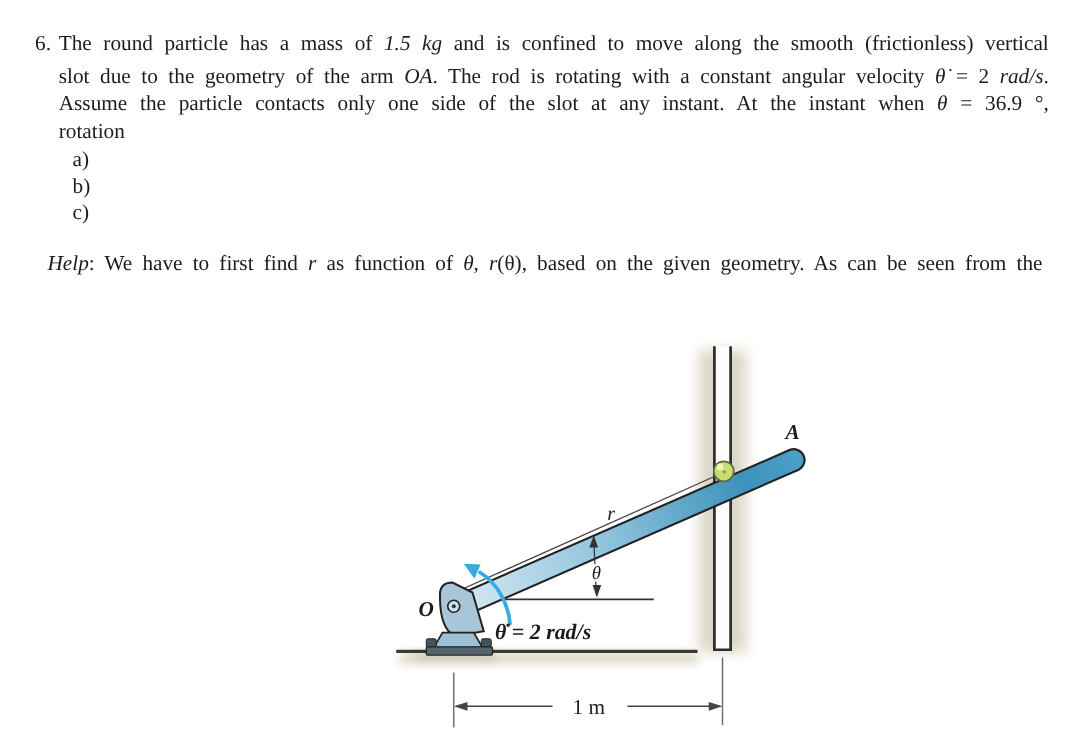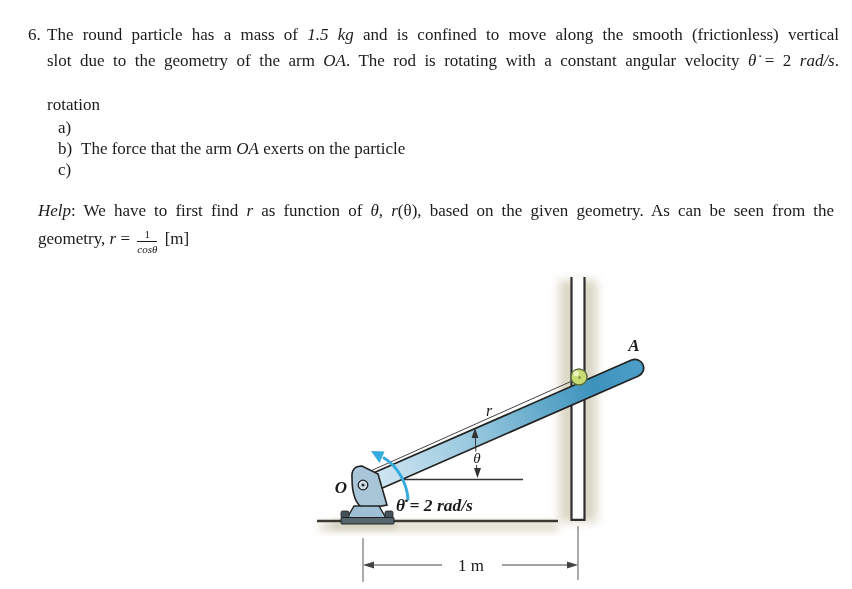--- a/index.html
+++ b/index.html
@@ -20,29 +20,28 @@
 </style>
 </head>
 <body>
 
 <div class="page">
 
   <div class="t-line" style="left:28px;top:24px;">6.</div>
 
   <div class="t-line just" style="left:47px;top:24px;"><span>The round particle has a mass of </span><span class="i">1.5 kg</span><span> and is confined to move along the smooth (frictionless) vertical</span></div>
   <div class="t-line just" style="left:47px;top:50px;"><span>slot due to the geometry of the arm </span><span class="i">OA</span><span>. The rod is rotating with a constant angular velocity </span><span class="i">θ̇</span><span> = 2 </span><span class="i">rad/s</span><span>.</span></div>
+  <div class="t-line just" style="left:47px;top:72px;"><span>Assume the particle contacts only one side of the slot at any instant. At the instant when </span><span class="i">θ</span><span> = 36.9 °,</span></div>
   <div class="t-line" style="left:47px;top:94px;"><span>rotation</span></div>
 
   <div class="t-line" style="left:58px;top:117px;">a)</div>
   <div class="t-line" style="left:58px;top:138px;">b)</div>
-  <div class="t-line" style="left:81px;top:138px;"><span>The force that the arm </span><span class="i">OA</span><span> exerts on the particle</span></div>
   <div class="t-line" style="left:58px;top:159px;">c)</div>
 
   <div class="t-line just" style="left:38px;top:200px;width:796px;"><span class="bi">Help</span><span>: We have to first find </span><span class="i">r</span><span> as function of </span><span class="i">θ</span><span>, </span><span class="i">r</span><span>(θ), based on the given geometry. As can be seen from the</span></div>
-  <div class="t-line" style="left:38px;top:228px;"><span>geometry, </span><span class="i">r</span><span> = </span><span class="frac"><span class="num">1</span><span class="den">cosθ</span></span><span> [m]</span></div>
 
   <svg width="852" height="589" viewBox="0 0 852 589">
     <defs>
       <linearGradient id="rodGrad" gradientUnits="userSpaceOnUse" x1="363" y1="487" x2="635" y2="368">
         <stop offset="0" style="stop-color:var(--rod_light,#d9eaf4)"></stop>
         <stop offset="0.45" style="stop-color:var(--rod_mid,#8fc3db)"></stop>
         <stop offset="0.85" style="stop-color:var(--rod_dark,#3d92bc)"></stop>
         <stop offset="1" style="stop-color:#4a9dc6"></stop>
       </linearGradient>
       <filter id="blur5" x="-50%" y="-50%" width="200%" height="200%">

